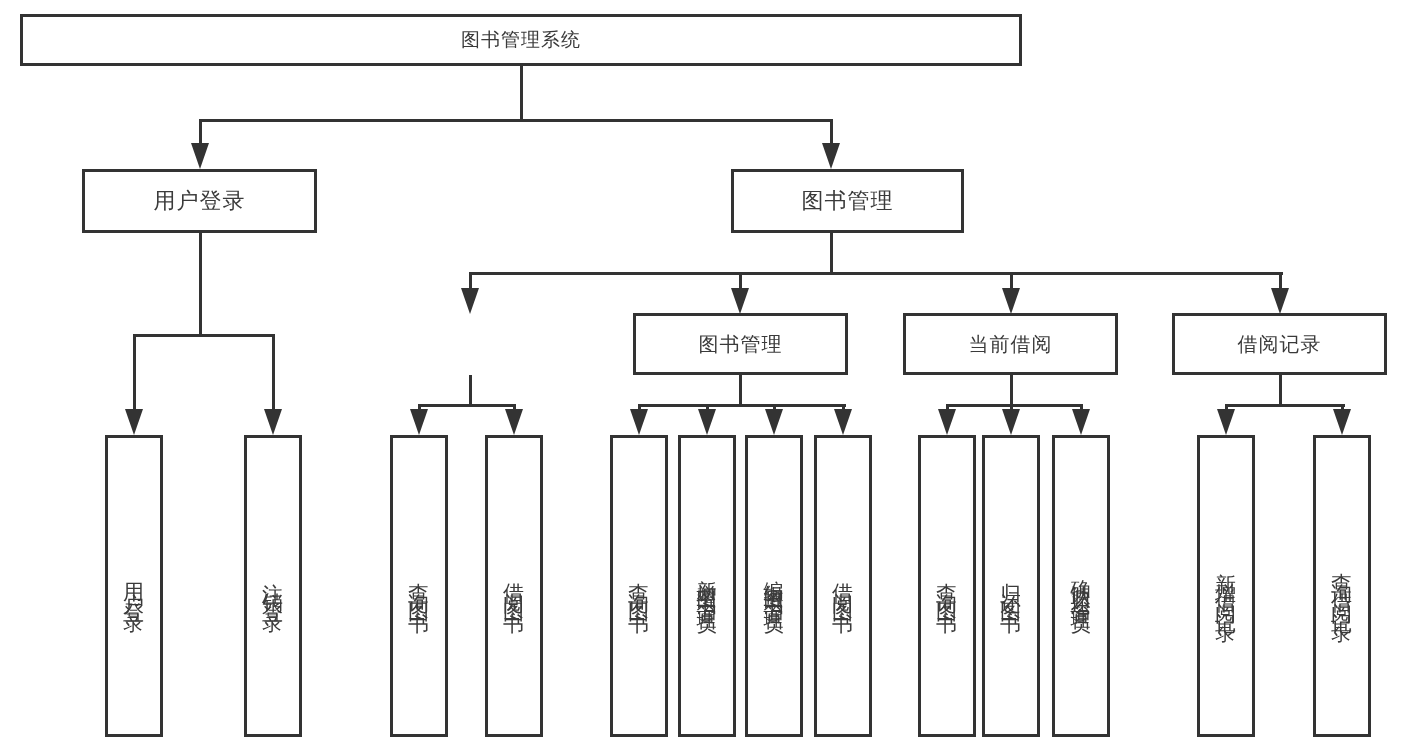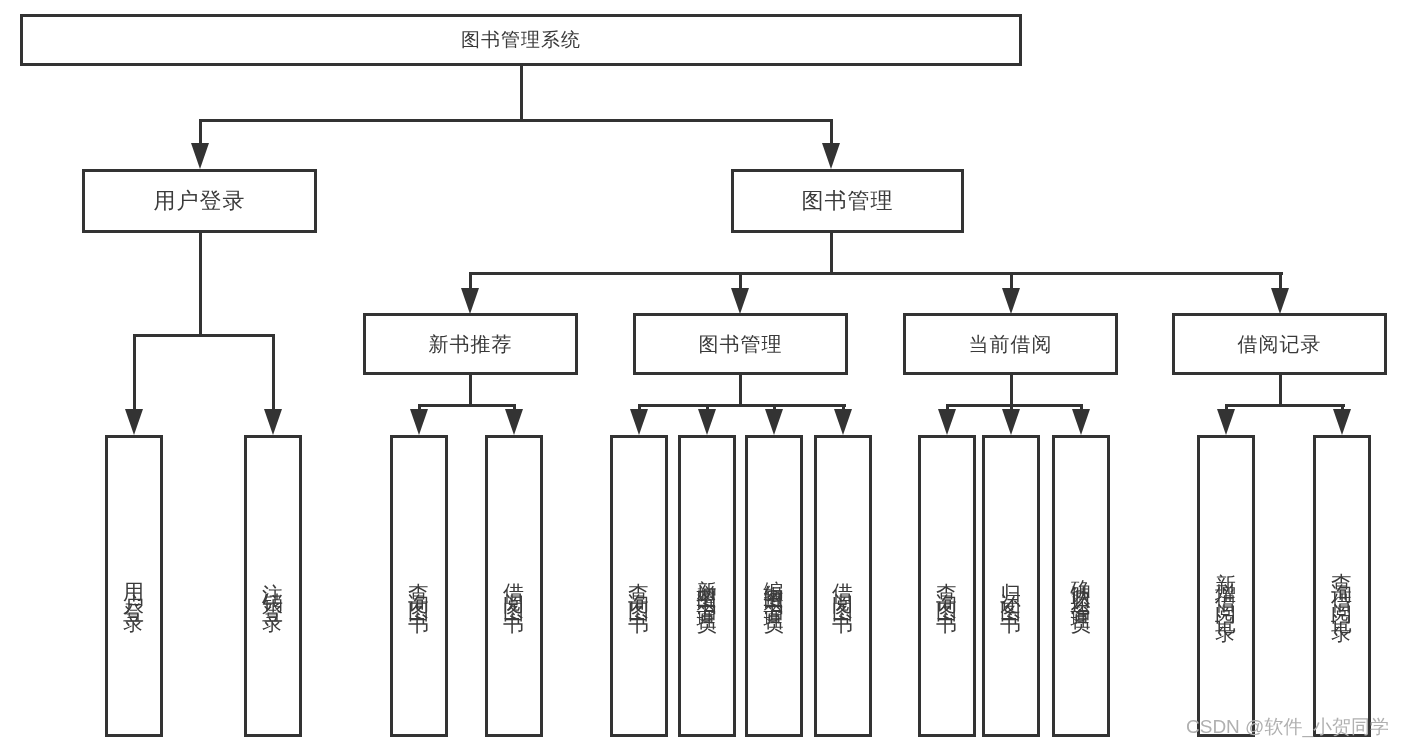--- a/index.html
+++ b/index.html
@@ -92,23 +92,20 @@
   <div class="line" style="left:469px;  top:272px; width:814px; height:3px;"></div>
   <div class="line" style="left:469px;  top:272px; width:3px;   height:18px;"></div>
   <div class="line" style="left:739px;  top:272px; width:3px;   height:18px;"></div>
   <div class="line" style="left:1010px; top:272px; width:3px;   height:18px;"></div>
   <div class="line" style="left:1279px; top:272px; width:3px;   height:18px;"></div>
   <div class="arrow" style="left:461px;  top:288px;"></div>
   <div class="arrow" style="left:731px;  top:288px;"></div>
   <div class="arrow" style="left:1002px; top:288px;"></div>
   <div class="arrow" style="left:1271px; top:288px;"></div>
 
-  <div class="box hbox lvl3-box" style="left:363px; top:313px; width:215px; height:62px;">
-    <span>新书推荐</span>
-  </div>
   <div class="box hbox lvl3-box" style="left:633px; top:313px; width:215px; height:62px;">
     <span>图书管理</span>
   </div>
   <div class="box hbox lvl3-box" style="left:903px; top:313px; width:215px; height:62px;">
     <span>当前借阅</span>
   </div>
   <div class="box hbox lvl3-box" style="left:1172px; top:313px; width:215px; height:62px;">
     <span>借阅记录</span>
   </div>
 
@@ -183,15 +180,14 @@
     <span class="vlabel long">确认归还（管理员）</span>
   </div>
 
   <div class="box vbox" style="left:1197px; top:435px; width:58px; height:302px;">
     <span class="vlabel">新增借阅记录</span>
   </div>
   <div class="box vbox" style="left:1313px; top:435px; width:58px; height:302px;">
     <span class="vlabel">查询借阅记录</span>
   </div>
 
-  <div class="watermark">CSDN @软件_小贺同学</div>
 
 </div>
 
 </body></html>

